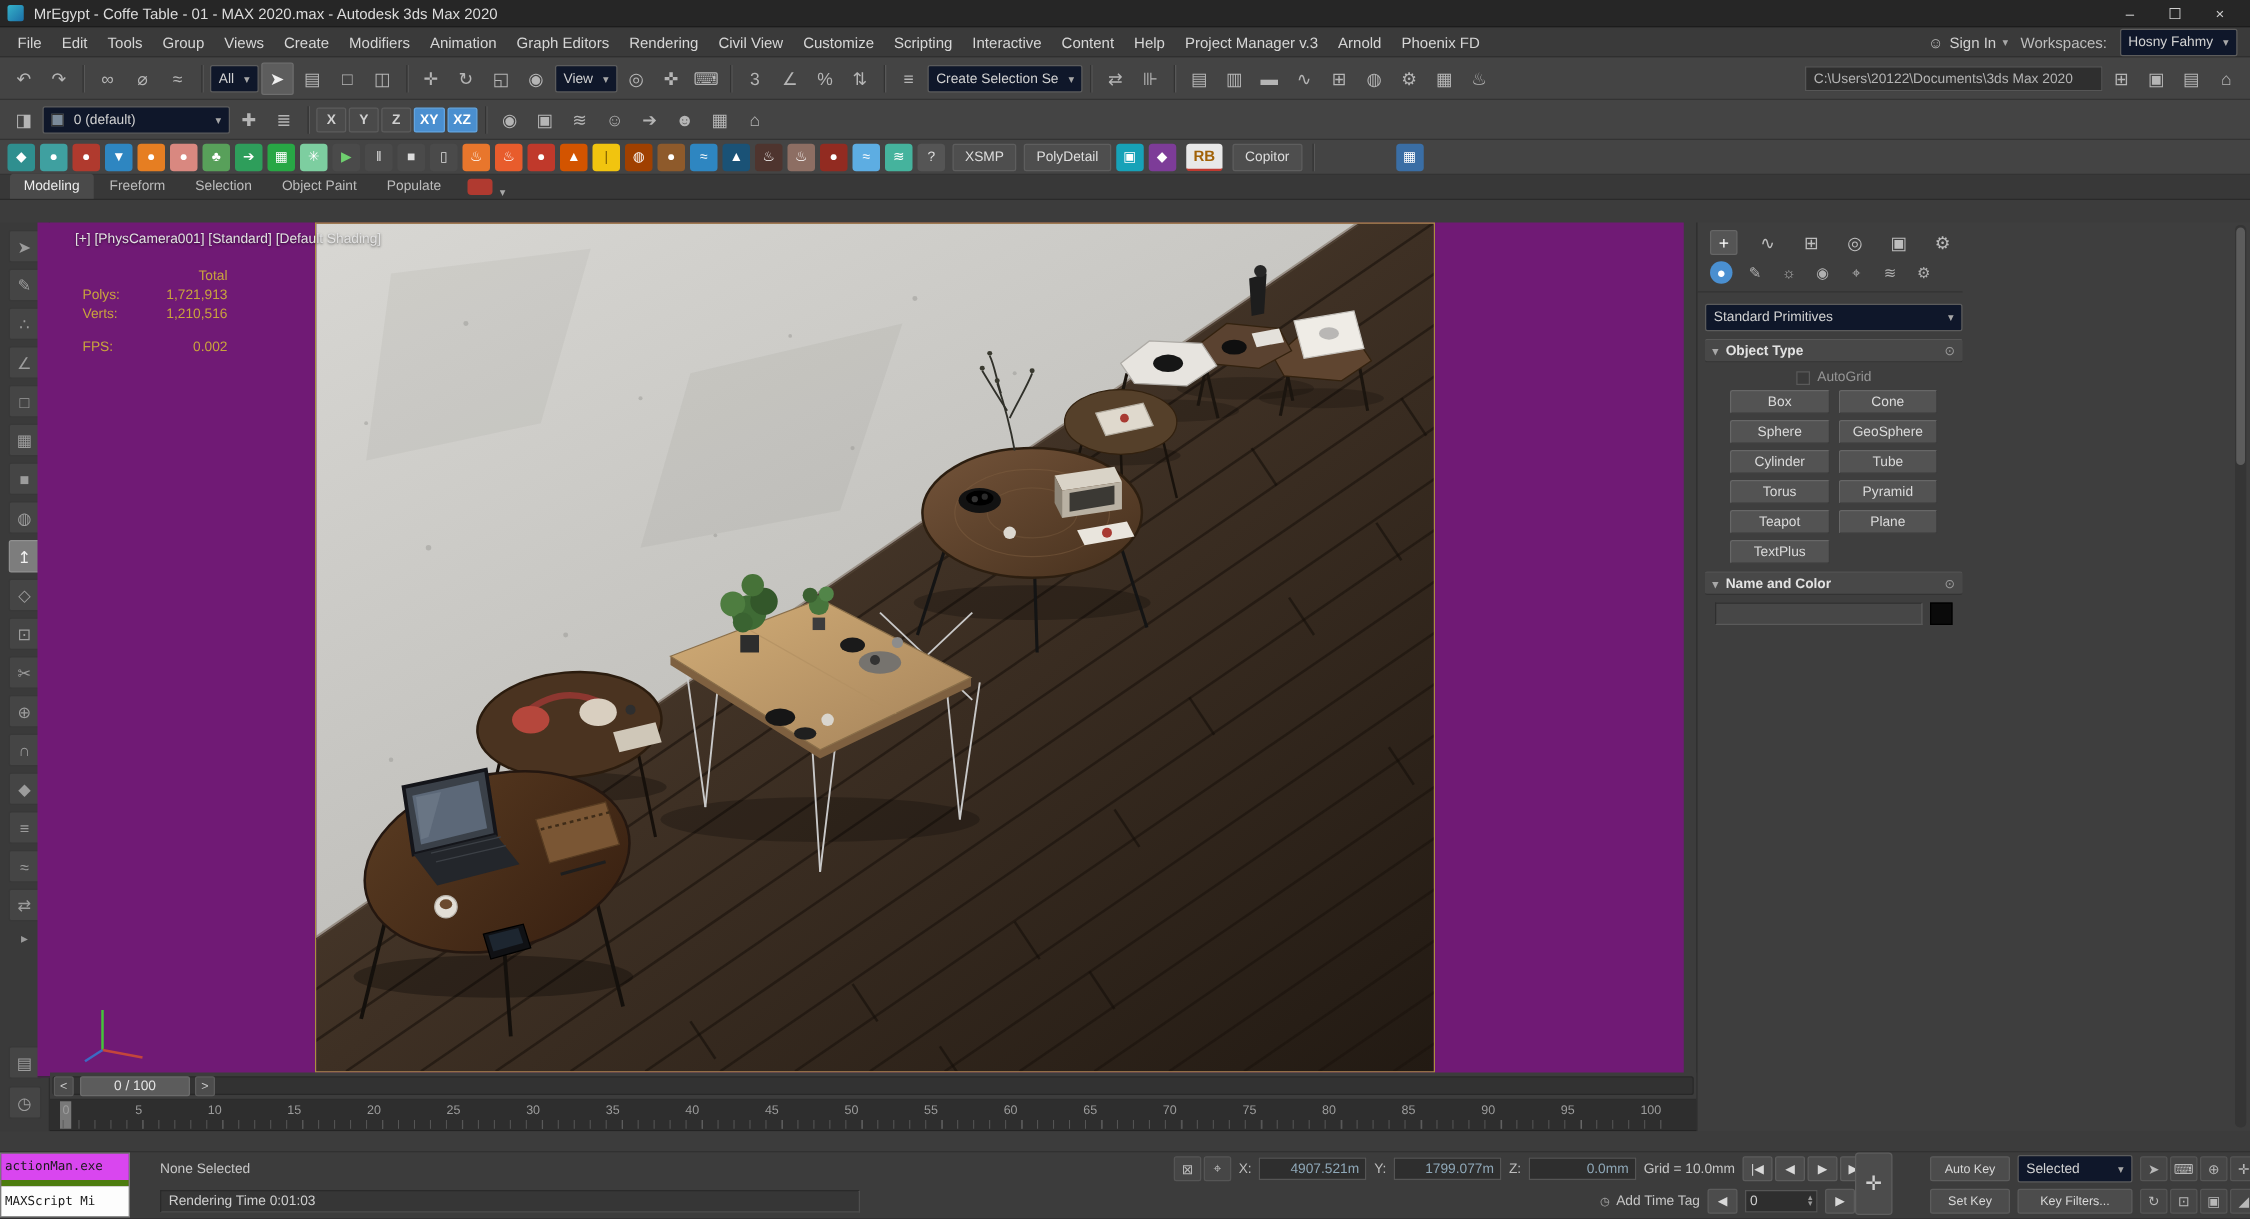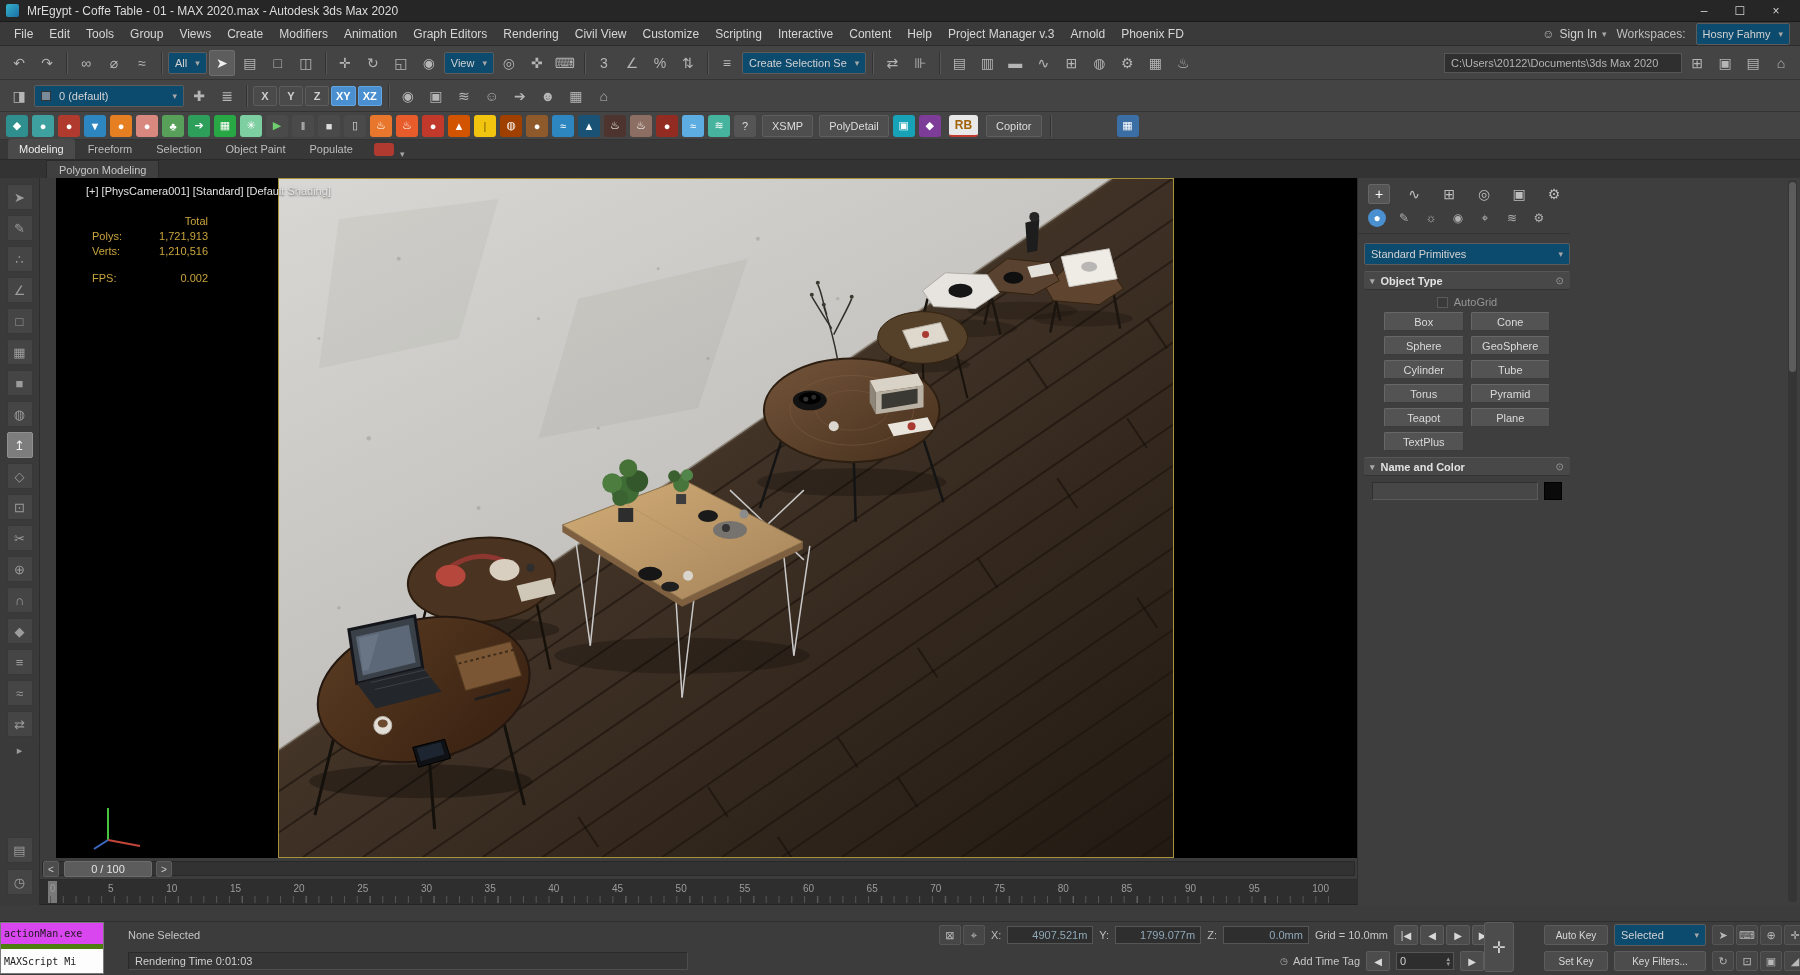--- a/index.html
+++ b/index.html
@@ -26,21 +26,21 @@
 
   
   .toolbar{position:absolute;left:0;width:1800px;background:#444;display:flex;align-items:center;gap:2px;padding:0 6px;border-bottom:1px solid #333}
   .tb1{top:46px;height:34px}
   .tb2{top:80px;height:32px}
   .tb3{top:112px;height:28px}
   .toolgroup{display:flex;align-items:center;gap:2px}
   .tbtn{width:26px;height:26px;display:flex;align-items:center;justify-content:center;color:#b5b5b5;font-size:14px;border:1px solid transparent;border-radius:2px}
   .tbtn.active{background:#5d5d5d;border-color:#6e6e6e;color:#efefef}
   .sep{width:1px;height:22px;background:#333;box-shadow:1px 0 0 #575757;margin:0 4px}
-  .dd{height:22px;background:#0c4a6e;border:1px solid #5c5c5c;border-radius:2px;display:flex;align-items:center;padding:0 6px;gap:8px;color:#d2d2d2;font-size:11px;white-space:nowrap}
+  .dd{height:22px;background:#0f172a;border:1px solid #5c5c5c;border-radius:2px;display:flex;align-items:center;padding:0 6px;gap:8px;color:#d2d2d2;font-size:11px;white-space:nowrap}
   .chip{width:10px;height:10px;background:#7a8a9a;border:1px solid #333}
   .pathfield{height:20px;width:238px;background:#2f2f2f;border:1px solid #565656;color:#b4b4b4;font-size:11px;display:flex;align-items:center;padding:0 6px;margin-left:auto;overflow:hidden;white-space:nowrap}
   .axisbtn{min-width:24px;height:20px;padding:0 4px;background:#4a4a4a;border:1px solid #5c5c5c;border-radius:2px;color:#cfcfcf;font-size:11px;font-weight:bold;display:flex;align-items:center;justify-content:center}
   .axisbtn.active{background:#4a8fd0;border-color:#63a5e0;color:#fff}
   .plugin{width:22px;height:22px;border-radius:3px;display:flex;align-items:center;justify-content:center;font-size:11px;color:#fff;margin-right:2px}
   .pbtn{height:22px;padding:0 9px;background:#4e4e4e;border:1px solid #5e5e5e;border-radius:2px;color:#ddd;font-size:11px;display:flex;align-items:center;white-space:nowrap;margin:14px 2px}
   .rb-logo{height:22px;padding:0 6px;background:#e8e8e8;border-radius:3px;color:#a16207;font-weight:bold;font-size:12px;display:flex;align-items:center;border-bottom:2px solid #c03a30;margin:0 4px}
 
   
   .ribbontabs{position:absolute;top:140px;left:0;width:1800px;height:20px;background:#383838;display:flex;align-items:flex-end;padding:0 8px;gap:2px;border-bottom:1px solid #2a2a2a}
@@ -51,21 +51,21 @@
   .paneltab{margin-left:46px;height:100%;display:flex;align-items:center;padding:0 12px;background:#3f3f3f;font-size:11px;color:#c6c6c6;border:1px solid #2a2a2a;border-bottom:none}
 
   
   .workspace{position:absolute;top:178px;left:0;width:1800px;height:727px}
   .lefttools{position:absolute;left:0;top:0;width:40px;height:727px;background:#3a3a3a;border-right:1px solid #2d2d2d;display:flex;flex-direction:column;align-items:center;padding:6px 0;gap:5px}
   .ltbtn{width:26px;height:26px;background:#454545;border:1px solid #383838;border-radius:2px;color:#9c9c9c;font-size:13px;display:flex;align-items:center;justify-content:center;flex:none}
   .ltbtn.active{background:#7d7d7d;border-color:#909090;color:#f0f0f0}
   .lt-expand{color:#9a9a9a;font-size:11px;margin-top:2px}
   .lt-bottom{margin-top:auto;display:flex;flex-direction:column;gap:6px;padding-bottom:4px}
 
-  .viewport{position:absolute;left:56px;top:0;width:1317px;height:684px;background:#000000;border-bottom:1px solid #2d2d2d}
+  .viewport{position:absolute;left:30px;top:0;width:1317px;height:684px;background:#701a75;border-bottom:1px solid #2d2d2d}
   .frame{position:absolute;left:222px;top:0;width:896px;height:680px;border:1px solid #a8923c}
   .frame svg{display:block;width:100%;height:100%}
   .vplabel{position:absolute;left:30px;top:7px;color:#e2e2e2;font-size:11px;text-shadow:0 1px 2px rgba(0,0,0,.6);z-index:3}
   .stats{position:absolute;left:36px;top:36px;color:#c9a43d;font-size:11px;line-height:15px;z-index:3}
   .srow{display:flex}
   .slabel{width:44px}
   .sval{width:72px;text-align:right}
   .sgap{height:12px}
   .axis-tripod{position:absolute;left:34px;top:616px;z-index:3}
 
@@ -353,23 +353,20 @@
     <div class="toolgroup">
 
     <span class="rtab active">Modeling</span>
         <span class="rtab">Freeform</span>
         <span class="rtab">Selection</span>
         <span class="rtab">Object Paint</span>
         <span class="rtab">Populate</span>
       </div>
     <span class="media"></span>
     <span class="chev">▾</span>
-  </div>
-  <div class="panelbar">
-    <span class="paneltab">Polygon Modeling</span>
   </div>
 
   <div class="workspace">
 
     <div class="lefttools">
       <div style="display:flex;flex-direction:column;gap:5px">
 
       <span class="ltbtn">➤</span>
           <span class="ltbtn">✎</span>
           <span class="ltbtn">∴</span>

